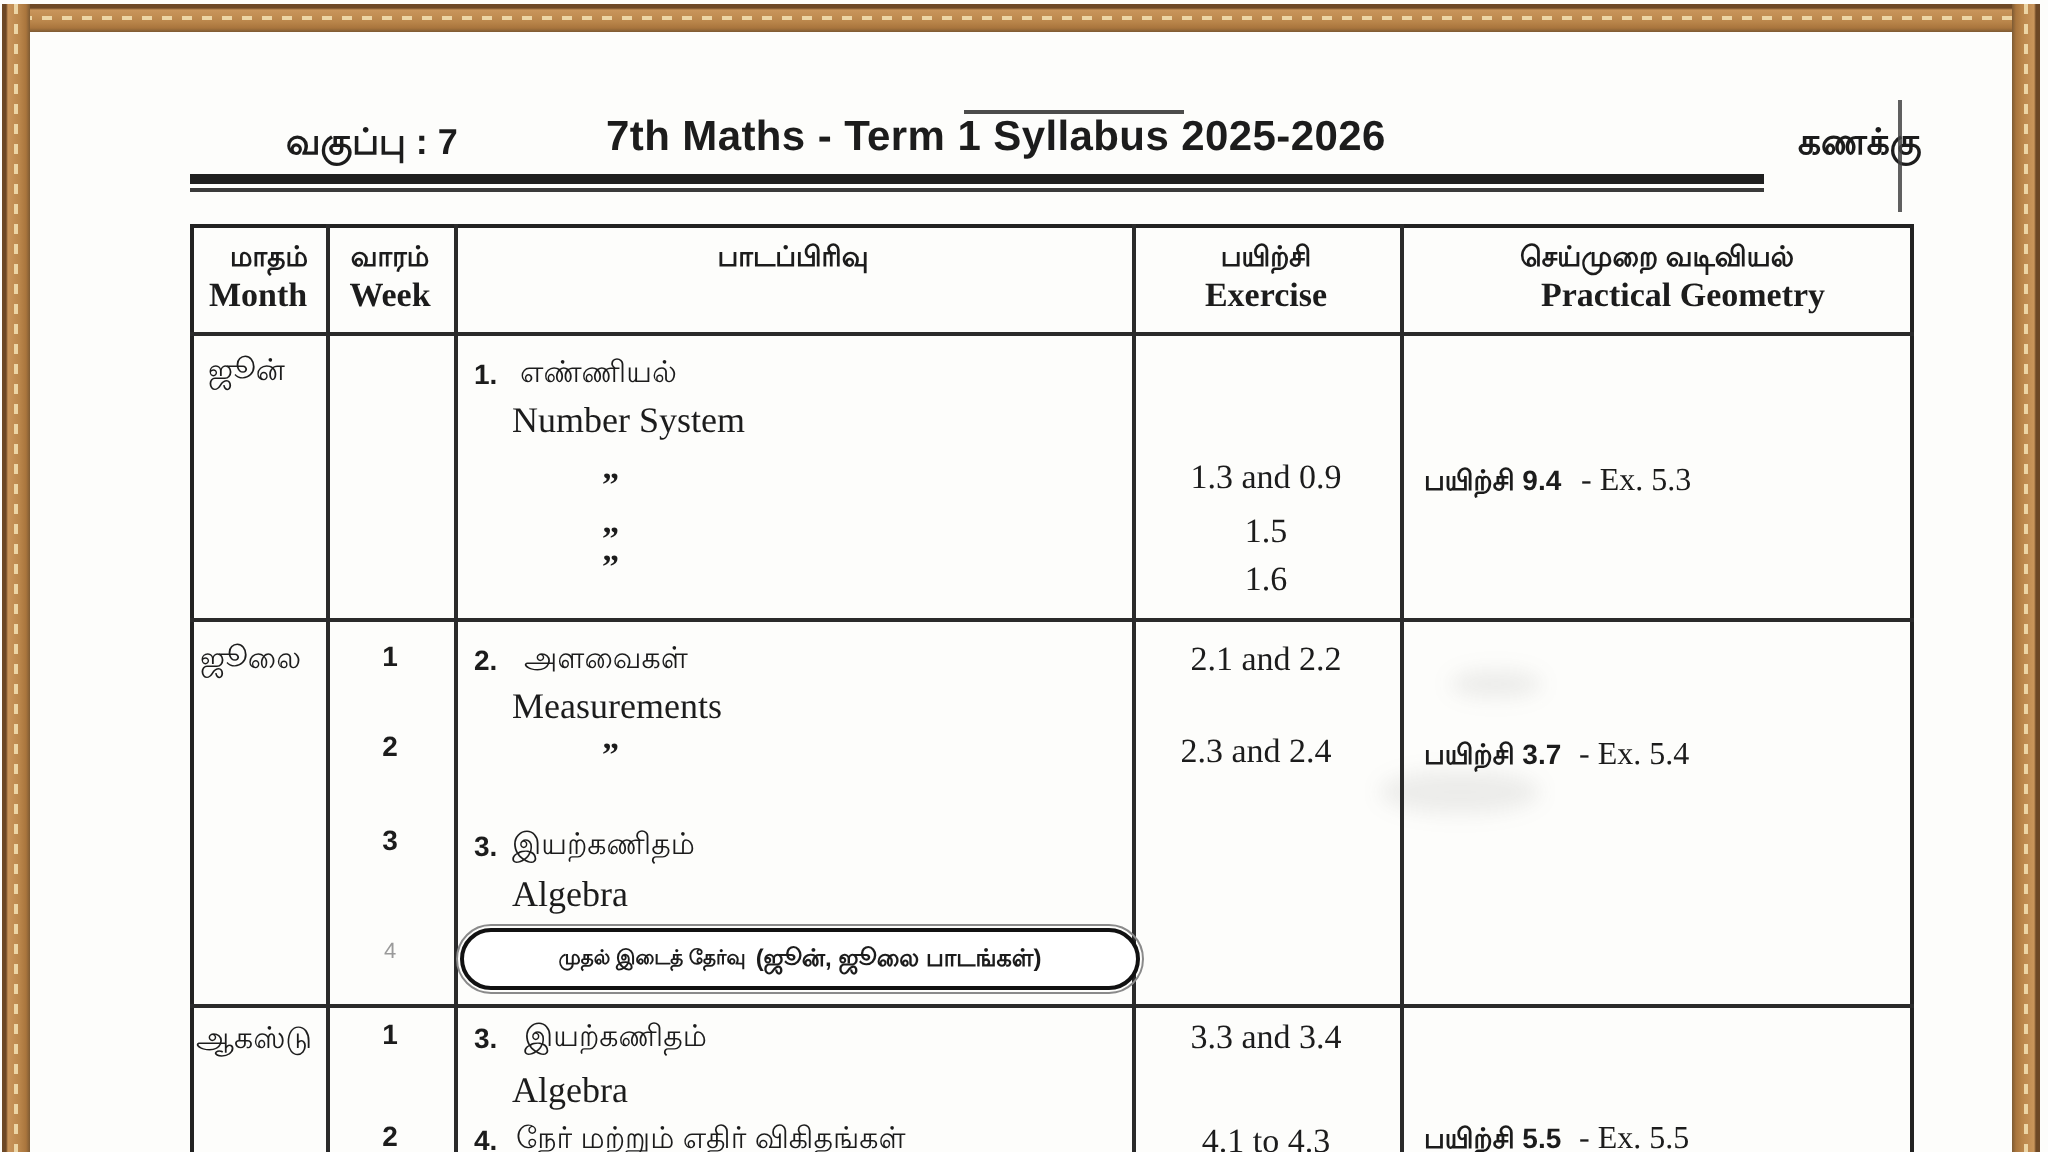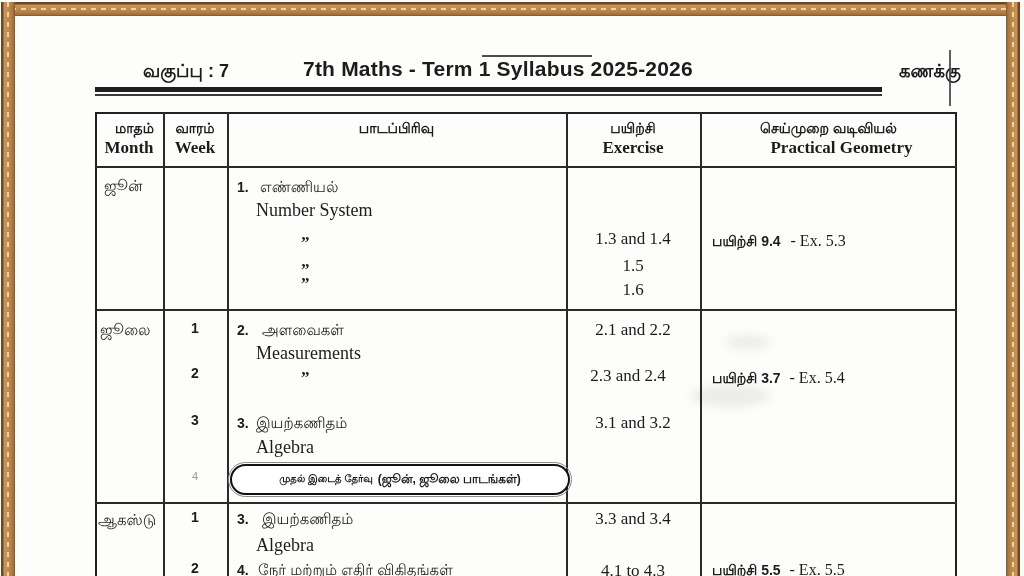--- a/index.html
+++ b/index.html
@@ -74,21 +74,21 @@
   <div class="t b center" style="left:700px;width:257px;top:120px;font-size:14px;">செய்முறை வடிவியல்</div>
   <div class="t b serif center" style="left:700px;width:255px;top:138px;font-size:17px;margin-left:14px;">Practical Geometry</div>
 
   <div class="t" style="left:104px;top:177px;font-size:15px;">ஜூன்</div>
   <div class="t b" style="left:237px;top:179px;font-size:14px;">1.</div>
   <div class="t" style="left:260px;top:178px;font-size:15px;">எண்ணியல்</div>
   <div class="t serif" style="left:256px;top:200px;font-size:18px;">Number System</div>
   <div class="t serif b" style="left:301px;top:233px;font-size:17px;">”</div>
   <div class="t serif b" style="left:301px;top:260px;font-size:17px;">”</div>
   <div class="t serif b" style="left:301px;top:274px;font-size:17px;">”</div>
-  <div class="t serif center" style="left:566px;width:134px;top:229px;font-size:17px;">1.3 and 1.4</div>
+  <div class="t serif center" style="left:566px;width:134px;top:229px;font-size:17px;">1.3 and 0.9</div>
   <div class="t serif center" style="left:566px;width:134px;top:256px;font-size:17px;">1.5</div>
   <div class="t serif center" style="left:566px;width:134px;top:280px;font-size:17px;">1.6</div>
   <div class="t" style="left:712px;top:232px;font-size:14px;">
     <span class="b">பயிற்சி 9.4</span>
     <span class="serif" style="font-size:16px;margin-left:6px;">- Ex. 5.3</span>
   </div>
 
   <div class="t" style="left:100px;top:321px;font-size:15px;">ஜூலை</div>
   <div class="t b center" style="left:163px;width:64px;top:320px;font-size:14px;">1</div>
   <div class="t b center" style="left:163px;width:64px;top:365px;font-size:14px;">2</div>
@@ -100,21 +100,20 @@
   <div class="t serif b" style="left:301px;top:368px;font-size:17px;">”</div>
   <div class="t b" style="left:237px;top:415px;font-size:14px;">3.</div>
   <div class="t" style="left:256px;top:414px;font-size:15px;">இயற்கணிதம்</div>
   <div class="t serif" style="left:256px;top:437px;font-size:18px;">Algebra</div>
   <div class="exam-oval" style="left:230px;top:464px;width:336px;height:27px;">
     <span class="b" style="font-size:10px;">முதல் இடைத் தேர்வு</span>
     <span class="b" style="font-size:12px;">(ஜூன், ஜூலை பாடங்கள்)</span>
   </div>
   <div class="t serif center" style="left:566px;width:134px;top:320px;font-size:17px;">2.1 and 2.2</div>
   <div class="t serif center" style="left:566px;width:124px;top:366px;font-size:17px;">2.3 and 2.4</div>
-  <div class="t serif center" style="left:566px;width:134px;top:413px;font-size:17px;">3.1 and 3.2</div>
   <div class="t" style="left:712px;top:369px;font-size:14px;">
     <span class="b">பயிற்சி 3.7</span>
     <span class="serif" style="font-size:16px;margin-left:5px;">- Ex. 5.4</span>
   </div>
 
   <div class="t" style="left:98px;top:511px;font-size:15px;">ஆகஸ்டு</div>
   <div class="t b center" style="left:163px;width:64px;top:509px;font-size:14px;">1</div>
   <div class="t b center" style="left:163px;width:64px;top:560px;font-size:14px;">2</div>
   <div class="t b" style="left:237px;top:511px;font-size:14px;">3.</div>
   <div class="t" style="left:262px;top:510px;font-size:15px;">இயற்கணிதம்</div>

